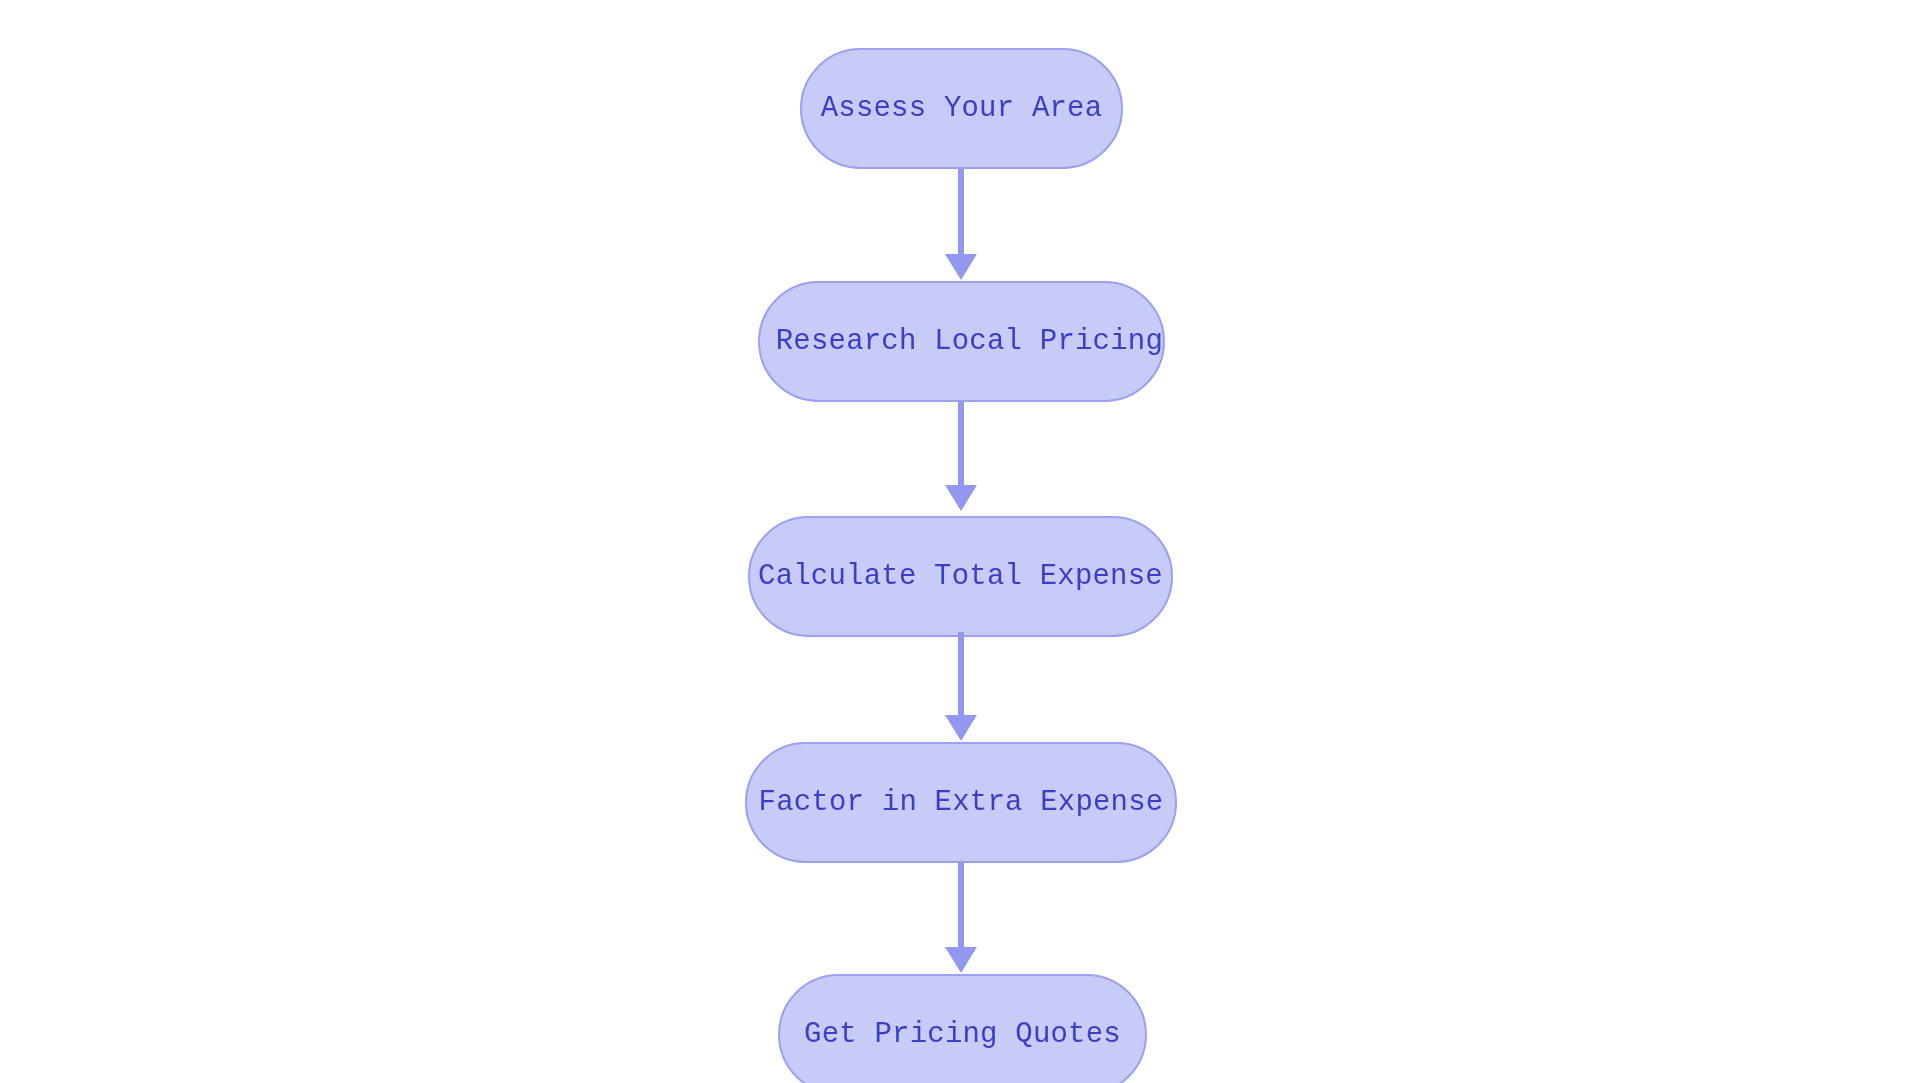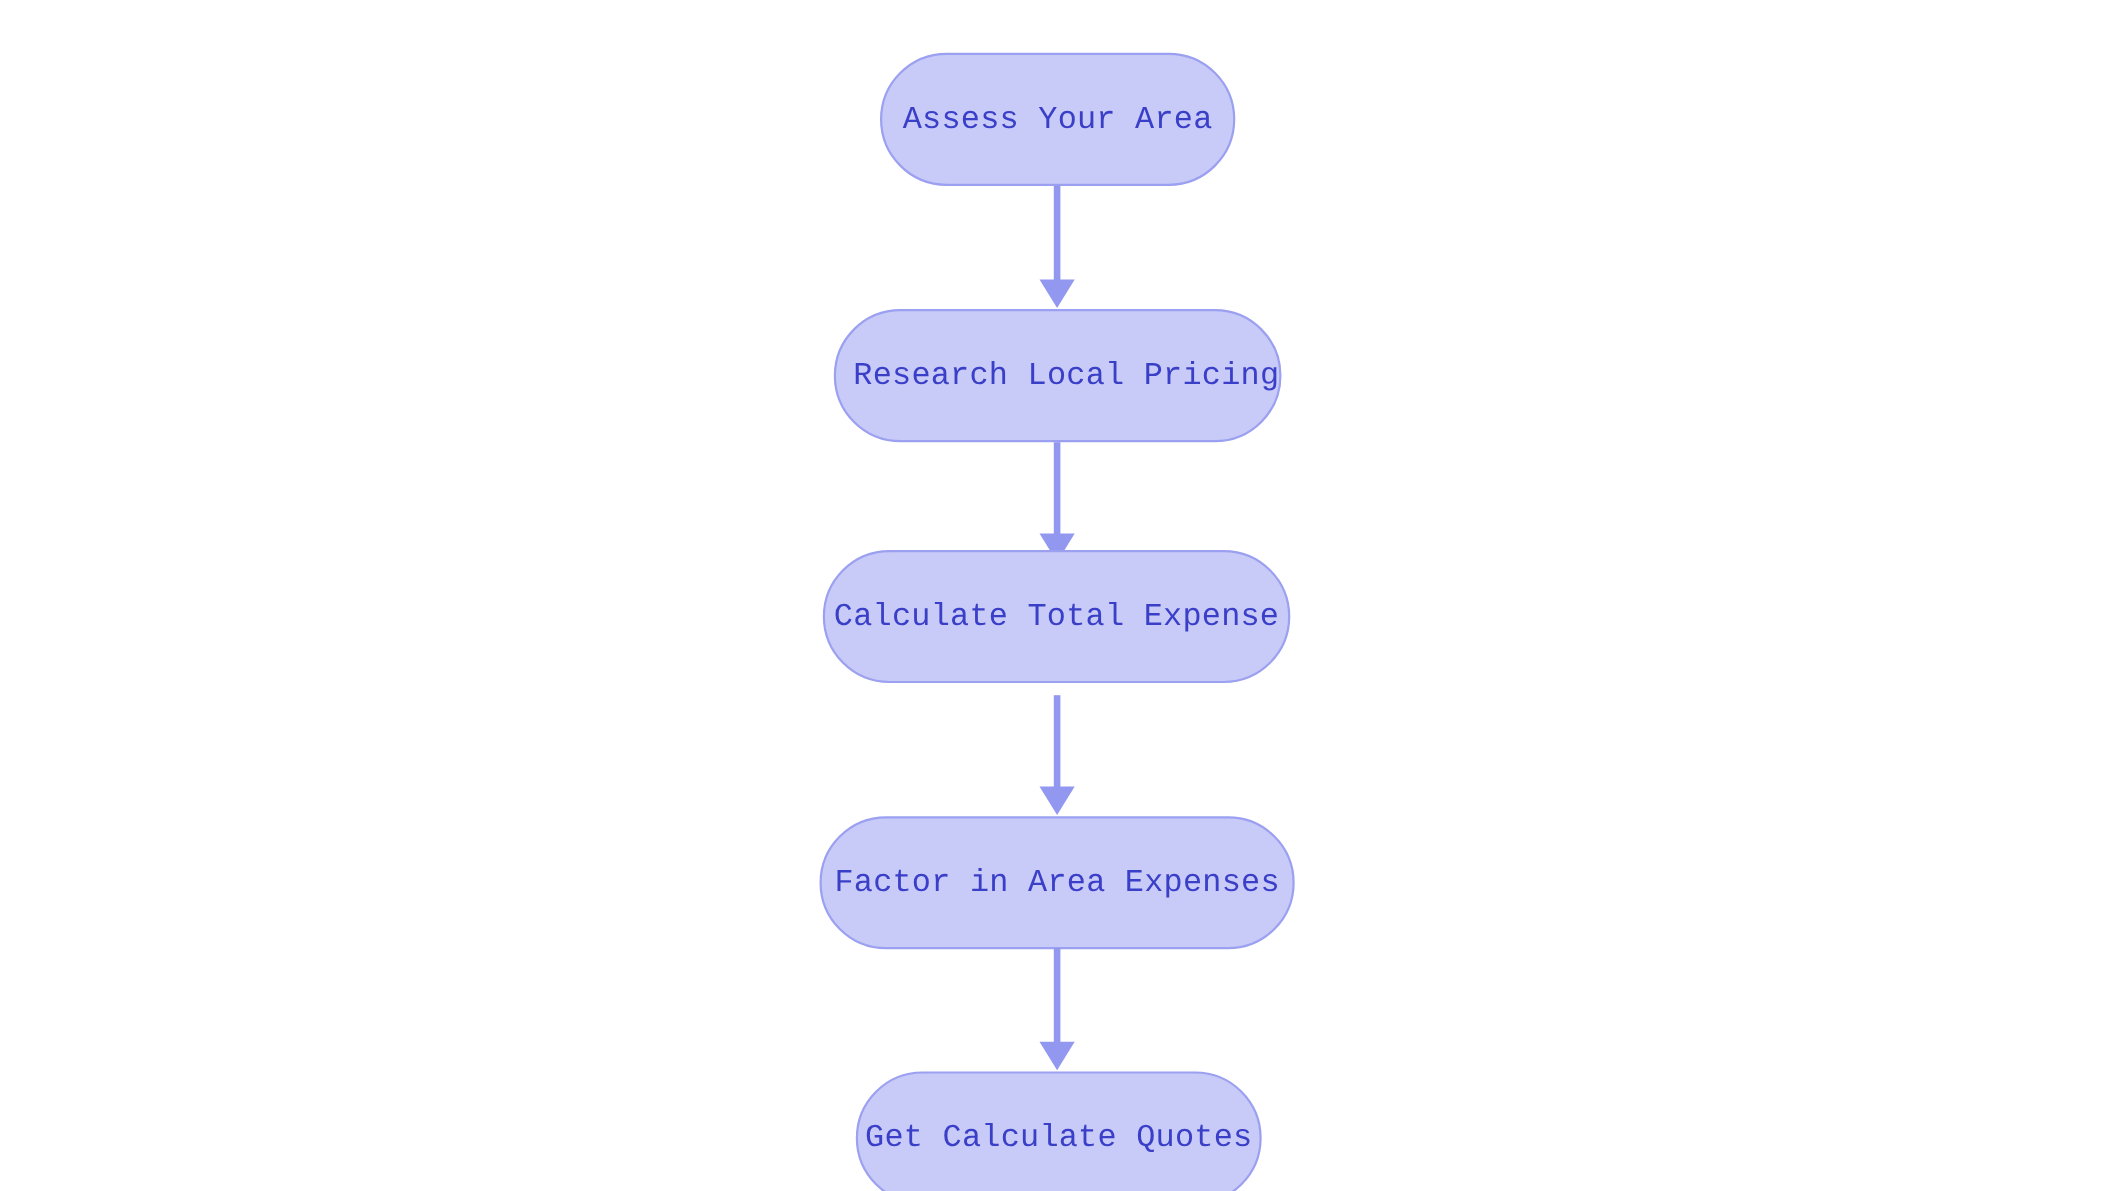--- a/index.html
+++ b/index.html
@@ -28,21 +28,21 @@
     align-items: center;
     justify-content: center;
     font-size: 29px;
     font-weight: 400;
     letter-spacing: 0.2px;
     white-space: nowrap;
     text-align: center;
   }
   .node-1 { left: 800px; top: 16px;  width: 323px; }
   .node-2 { left: 758px; top: 249px; width: 407px; justify-content: flex-end; }
-  .node-3 { left: 748px; top: 468px; width: 425px; }
+  .node-3 { left: 748px; top: 484px; width: 425px; }
   .node-4 { left: 745px; top: 710px; width: 432px; }
   .node-5 { left: 778px; top: 942px; width: 369px; }
 
   .arrow {
     position: absolute;
     left: 961px;
     width: 32px;
     transform: translateX(-50%);
   }
   .arrow-1 { top: 137px; height: 111px; }
@@ -97,25 +97,25 @@
   <div class="node node-3">
     <span>Calculate Total Expense</span>
   </div>
 
   <div class="arrow arrow-3">
     <div class="shaft"></div>
     <div class="head"></div>
   </div>
 
   <div class="node node-4">
-    <span>Factor in Area Expenses</span>
+    <span>Factor in Extra Expense</span>
   </div>
 
   <div class="arrow arrow-4">
     <div class="shaft"></div>
     <div class="head"></div>
   </div>
 
   <div class="node node-5">
-    <span>Get Calculate Quotes</span>
+    <span>Get Pricing Quotes</span>
   </div>
 
 </div>
 
 </body></html>

